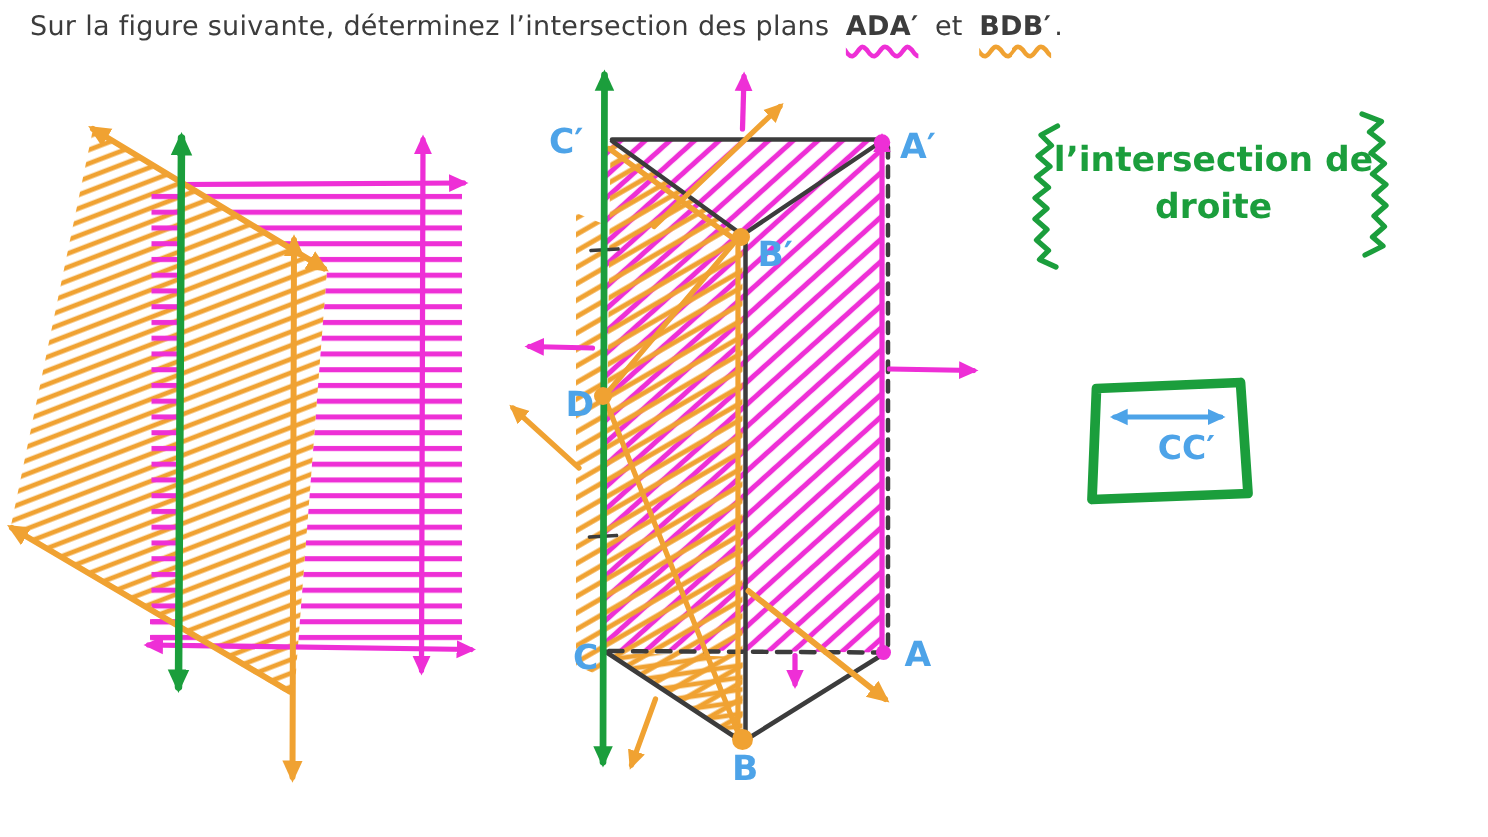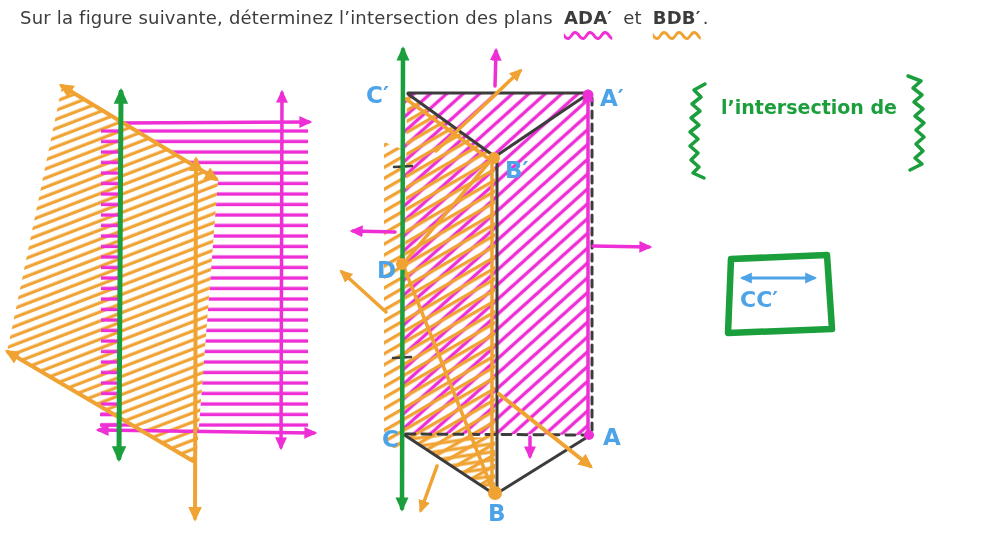--- a/index.html
+++ b/index.html
@@ -28,24 +28,24 @@
   .s-grn{stroke:var(--green);} .s-ink{stroke:var(--ink);} .s-blu{stroke:var(--blue);}
   .f-mag{fill:var(--magenta);} .f-or{fill:var(--orange);}
   .f-grn{fill:var(--green);} .f-blu{fill:var(--blue);}
   .vlabel{
     position:absolute; color:var(--blue); font-size:23px; font-weight:700;
     white-space:nowrap;
   }
   .note{
     position:absolute; left:686px; top:92px; width:246px;
     text-align:center; color:var(--green);
-    font-size:19px; line-height:31px; font-weight:600; white-space:nowrap;
+    font-size:23px; line-height:31px; font-weight:600; white-space:nowrap;
   }
   .answer-label{
-    position:absolute; left:740px; top:287px; width:70px; text-align:left;
+    position:absolute; left:740px; top:287px; width:70px; text-align:right;
     color:var(--blue); font-size:22px; font-weight:700;
   }
 </style>
 </head>
 <body>
 
 <div class="stage">
 
   <div class="title">
     <span class="seg">Sur la figure suivante, déterminez l’intersection des plans</span><span class="seg plane wavy-m">ADA′</span><span class="seg">et</span><span class="plane wavy-o tight">BDB′</span><span>.</span>
@@ -179,17 +179,18 @@
   <div class="vlabel" style="left:366px; top:82px;">C′</div>
   <div class="vlabel" style="left:600px; top:85px;">A′</div>
   <div class="vlabel" style="left:505px; top:157px;">B′</div>
   <div class="vlabel" style="left:377px; top:257px;">D</div>
   <div class="vlabel" style="left:382px; top:426px;">C</div>
   <div class="vlabel" style="left:603px; top:424px;">A</div>
   <div class="vlabel" style="left:488px; top:500px;">B</div>
 
   <div class="note">
     <div>l’intersection de</div>
+    <div>droite</div>
   </div>
 
   <div class="answer-label">CC′</div>
 
 </div>
 
 </body></html>

